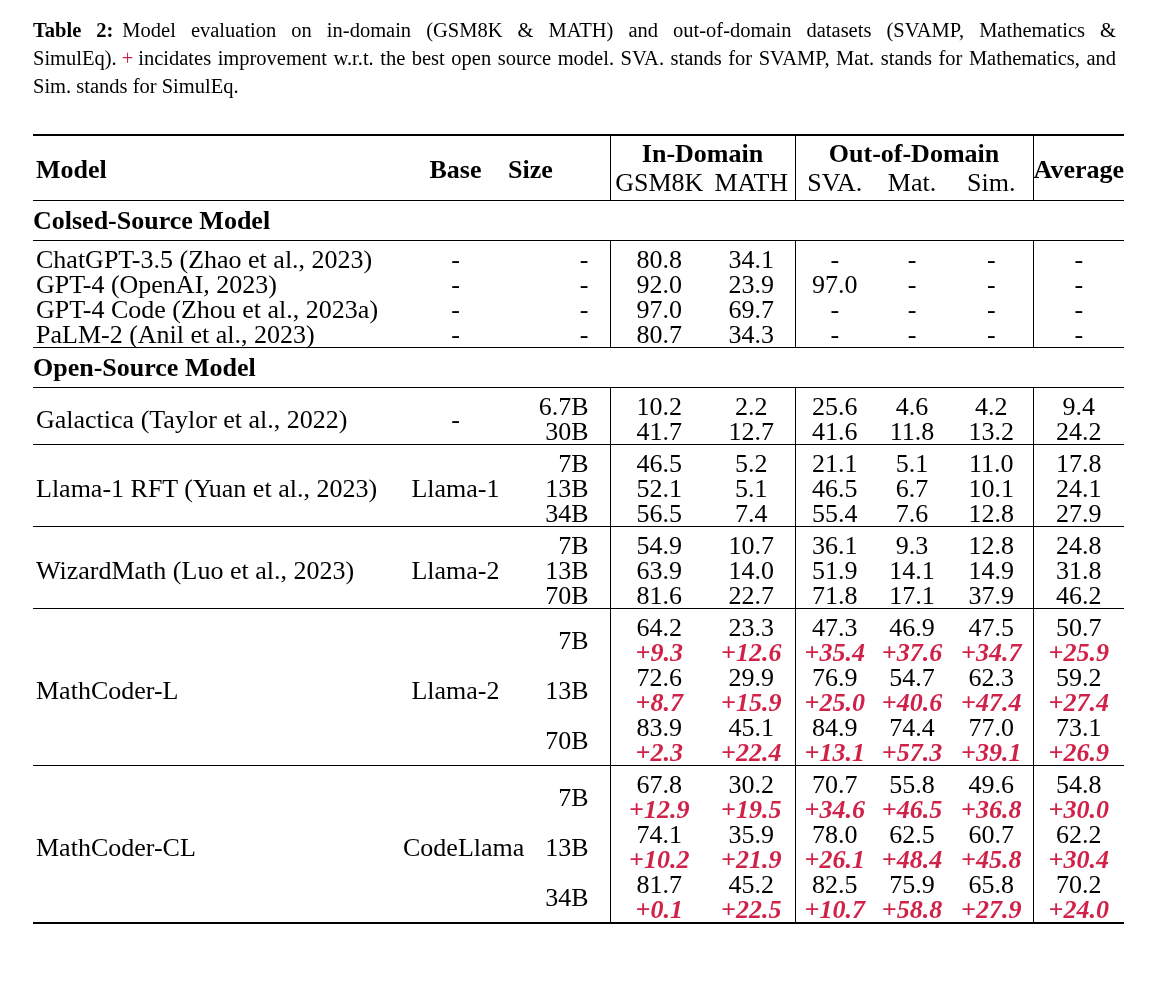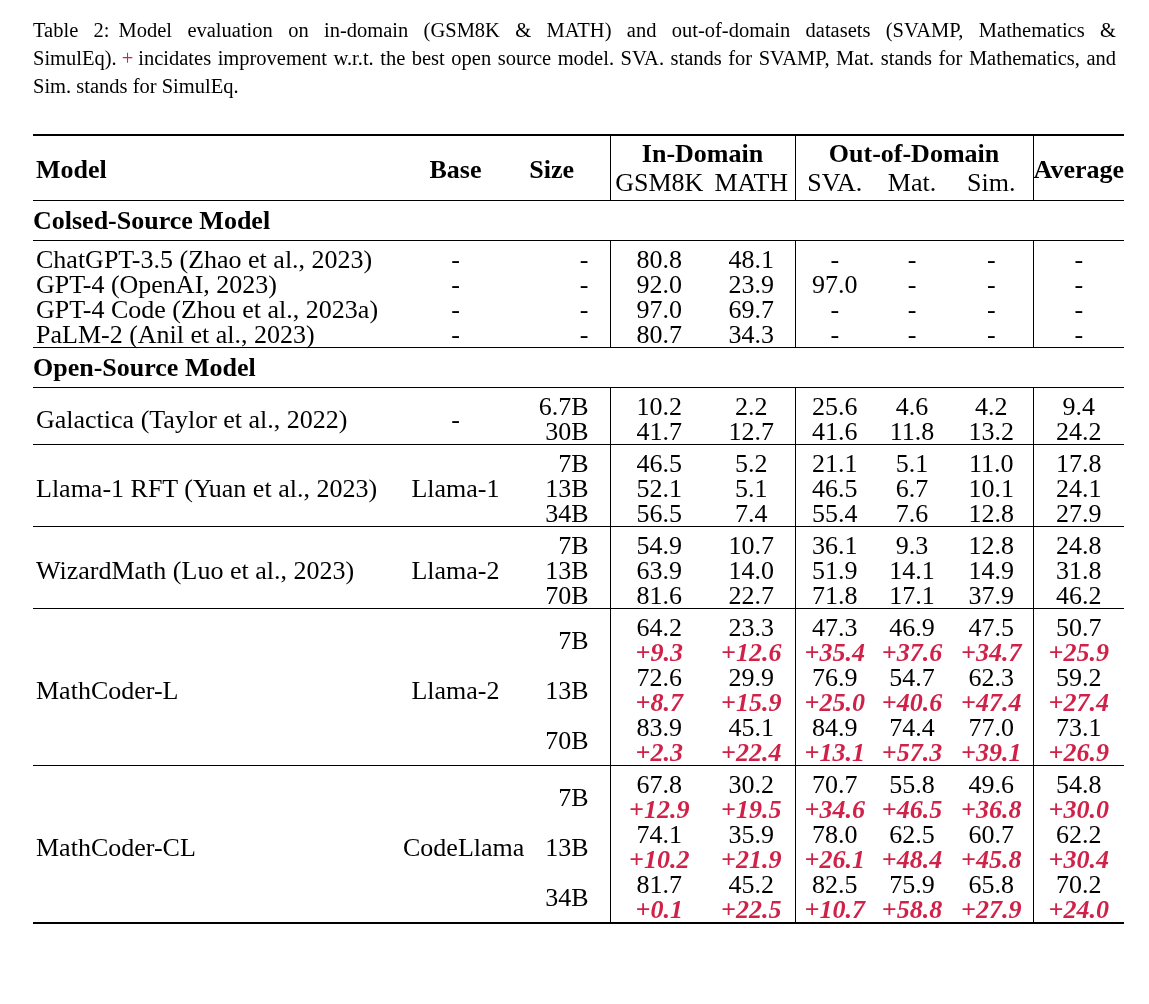--- a/index.html
+++ b/index.html
@@ -8,21 +8,21 @@
   body { font-family:"Liberation Serif", serif; color:var(--ink); }
 
   
   .caption{
     margin:16px 33px 0 33px;
     width:1083px;
     font-size:20.5px;
     line-height:28px;
     text-align:justify;
   }
-  .cap-label{ font-weight:normal; margin-right:9px; }
+  .cap-label{ font-weight:bold; margin-right:9px; }
   .plus{ color:var(--red); margin:0 5px; }
 
   
   table{
     margin:34px 0 0 33px;
     width:1091px;
     border-collapse:collapse;
     table-layout:fixed;
     font-size:26px;
     border-top:2.3px solid var(--rule);
@@ -33,21 +33,21 @@
   col.c-sva{width:79px;} col.c-mat{width:76px;} col.c-sim{width:83px;}
   col.c-avg{width:91px;}
 
   th,td{ padding:0; line-height:25px; vertical-align:middle; }
   thead th{ font-weight:bold; text-align:center; }
   thead tr.ghead th{ line-height:30px; padding-top:3px; }
   thead tr.subhead th{ font-weight:normal; line-height:28px; padding-bottom:3px; }
   .hbb{ border-bottom:1.5px solid var(--rule); }
   .vl{ border-left:1.3px solid var(--rule); }
   .th-model{ text-align:left; padding-left:3px; }
-  .th-size{ text-align:center; padding-right:14px; }
+  .th-size{ text-align:left; padding-right:14px; }
 
   .section-row td{
     font-weight:bold;
     padding:6px 0; line-height:27px;
     border-top:1.5px solid var(--rule);
     border-bottom:1.5px solid var(--rule);
   }
   tr.block-start > td{ border-top:1.5px solid var(--rule); }
   tr.pad-top > td{ padding-top:6px; }
   tr.pad-bottom > td{ }
@@ -96,21 +96,21 @@
   </thead>
   <tbody>
       <tr class="section-row">
         <td class="" colspan="9">Colsed-Source Model</td>
       </tr>
       <tr class="data-row block-start pad-top">
         <td class="model-cell">ChatGPT-3.5 (Zhao et al., 2023)</td>
         <td class="base-cell">-</td>
         <td class="size-cell">-</td>
         <td class="val vl c-gsm8k">80.8</td>
-        <td class="val c-math">48.1</td>
+        <td class="val c-math">34.1</td>
         <td class="val vl c-sva">-</td>
         <td class="val c-mat">-</td>
         <td class="val c-sim">-</td>
         <td class="val vl c-avg">-</td>
       </tr>
       <tr class="data-row">
         <td class="model-cell">GPT-4 (OpenAI, 2023)</td>
         <td class="base-cell">-</td>
         <td class="size-cell">-</td>
         <td class="val vl c-gsm8k">92.0</td>

